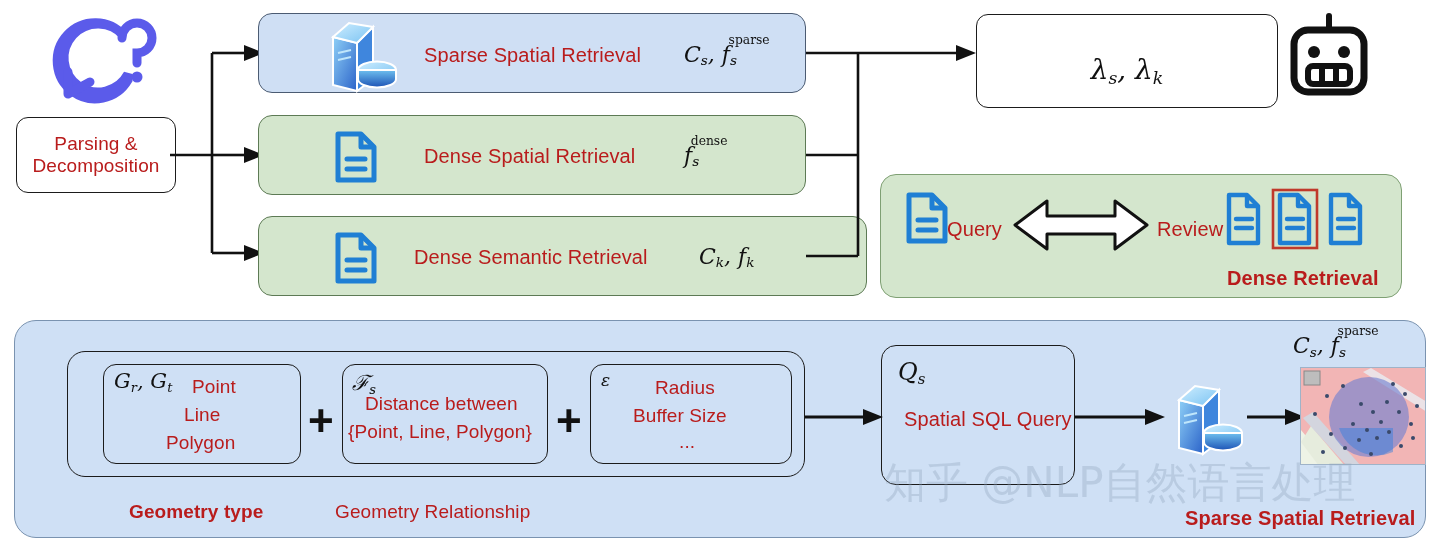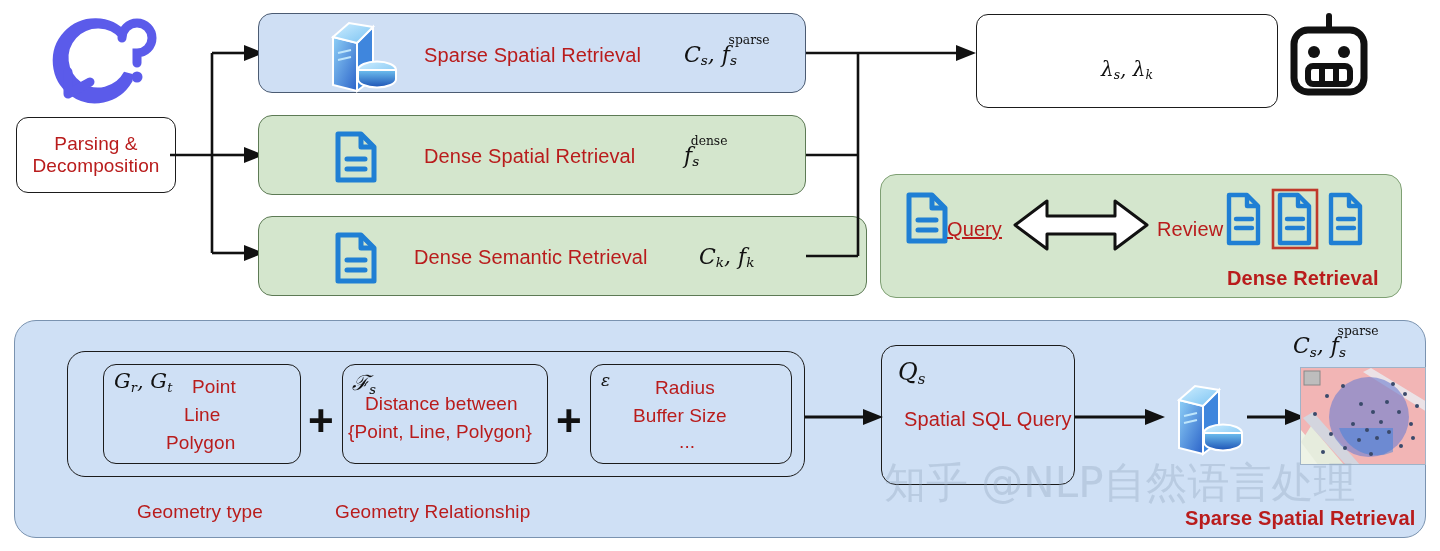--- a/index.html
+++ b/index.html
@@ -161,21 +161,21 @@
         <path d="M0 135 L52 135"></path>
         <path d="M0 236 L52 236"></path>
         <path d="M52 33 L52 236"></path>
         <path d="M52 33 L150 33"></path>
       </g>
       <path d="M150 25 L170 33 L150 41 Z" fill="#111"></path>
     </svg>
   </div>
 
   <div class="box box-white" style="left:976px;top:14px;width:302px;height:94px;flex-direction:column;border-radius:12px;">
-    <div class="math" style="font-size:20px;margin-top:18px;">
+    <div class="math" style="font-size:28px;margin-top:18px;">
       λ<sub>s</sub>,&nbsp;λ<sub>k</sub>
     </div>
   </div>
 
   <div class="abs" style="left:1288px;top:14px;width:82px;height:90px;">
     <svg width="82" height="90" viewBox="0 0 82 90">
       <path d="M41 2 L41 16" stroke="#111" stroke-width="6" stroke-linecap="round"></path>
       <rect x="6" y="16" width="70" height="62" rx="14" ry="14" fill="none" stroke="#111" stroke-width="7"></rect>
       <circle cx="26" cy="38" r="6" fill="#111"></circle>
       <circle cx="56" cy="38" r="6" fill="#111"></circle>
@@ -185,21 +185,21 @@
   </div>
 
   <div class="panel-green abs" style="left:880px;top:174px;width:522px;height:124px;">
     <div class="abs" style="left:24px;top:18px;width:44px;height:50px;">
       <svg width="44" height="50" viewBox="0 0 44 50">
         <path d="M4 2 L27 2 L40 15 L40 48 L4 48 Z" fill="none" stroke="#1f7fd4" stroke-width="5" stroke-linejoin="round"></path>
         <path d="M27 2 L27 15 L40 15" fill="none" stroke="#1f7fd4" stroke-width="5" stroke-linejoin="round"></path>
         <path d="M13 27 L31 27 M13 37 L31 37" stroke="#1f7fd4" stroke-width="5" stroke-linecap="round"></path>
       </svg>
     </div>
-    <div class="abs label" style="left:66px;top:43px;font-size:20px;text-decoration:underline;">Query</div>
+    <div class="abs label" style="left:66px;top:43px;font-size:20px;">Query</div>
 
     <div class="abs" style="left:132px;top:22px;width:136px;height:56px;">
       <svg width="136" height="56" viewBox="0 0 136 56">
         <path d="M2 28 L34 4 L34 19 L102 19 L102 4 L134 28 L102 52 L102 37 L34 37 L34 52 Z" fill="#ffffff" stroke="#111" stroke-width="3" stroke-linejoin="round"></path>
       </svg>
     </div>
 
     <div class="abs label" style="left:276px;top:43px;font-size:20px;">Review</div>
 
     <div class="abs" style="left:344px;top:14px;width:150px;height:60px;">
@@ -229,21 +229,21 @@
   <div class="panel-blue abs" style="left:14px;top:320px;width:1412px;height:218px;">
 
     <div class="abs" style="left:52px;top:30px;width:738px;height:126px;border:1.8px solid #1b1b1b;border-radius:18px;"></div>
 
     <div class="box" style="left:88px;top:43px;width:198px;height:100px;border-radius:13px;background:transparent;flex-direction:column;justify-content:flex-start;">
       <div class="abs math" style="left:10px;top:4px;font-size:21px;">G<sub>r</sub>,&nbsp;G<sub>t</sub></div>
       <div class="abs label-sm label" style="left:88px;top:11px;font-size:19px;">Point</div>
       <div class="abs label-sm label" style="left:80px;top:39px;font-size:19px;">Line</div>
       <div class="abs label-sm label" style="left:62px;top:67px;font-size:19px;">Polygon</div>
     </div>
-    <div class="abs label" style="left:122px;top:180px;font-size:19px;">Geometry type</div>
+    <div class="abs label" style="left:114px;top:180px;font-size:19px;font-weight:bold;">Geometry type</div>
 
     <div class="abs" style="left:293px;top:78px;font-size:44px;font-weight:bold;line-height:1;">+</div>
 
     <div class="box" style="left:327px;top:43px;width:206px;height:100px;border-radius:13px;background:transparent;flex-direction:column;justify-content:flex-start;">
       <div class="abs math" style="left:9px;top:3px;font-size:21px;font-family:'DejaVu Serif',serif;">ℱ<sub>s</sub></div>
       <div class="abs label" style="left:22px;top:28px;font-size:19px;">Distance between</div>
       <div class="abs label" style="left:5px;top:56px;font-size:19px;">{Point, Line, Polygon}</div>
     </div>
     <div class="abs label" style="left:320px;top:180px;font-size:19px;">Geometry Relationship</div>
 

